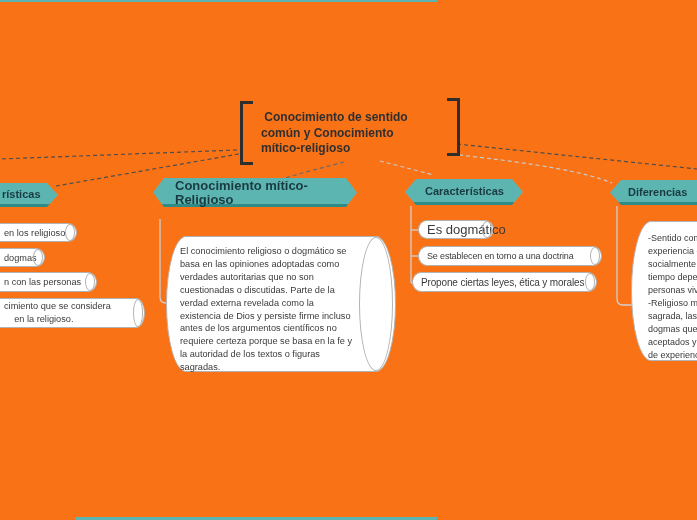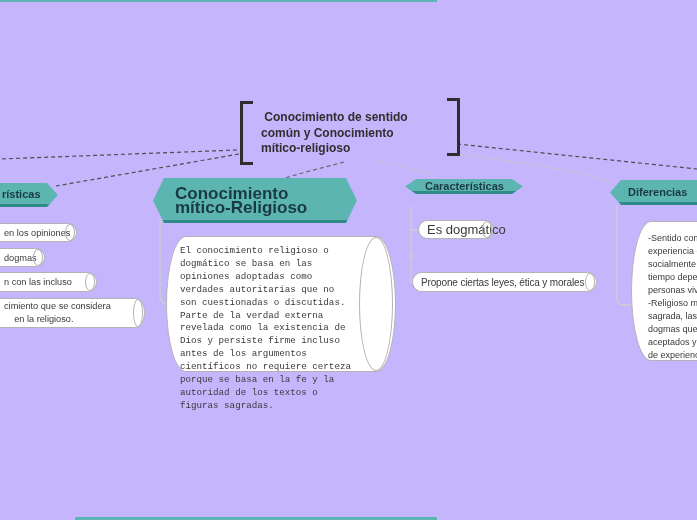--- a/index.html
+++ b/index.html
@@ -1,21 +1,21 @@
 <!DOCTYPE html>
 <html><head>
 <meta charset="utf-8">
 <style>
   html,body{margin:0;padding:0;}
   body{
     width:697px;height:520px;overflow:hidden;
     background:#fbfbfb;
     font-family:"Liberation Sans", sans-serif;
   }
-  #canvas{position:relative;width:697px;height:520px;overflow:hidden;background:#c4b5fd;}
+  #canvas{position:relative;width:697px;height:520px;overflow:hidden;background:#f97316;}
   svg.lines{position:absolute;left:0;top:0;z-index:1;}
 
   
   .hex{
     position:absolute;z-index:3;
     display:flex;align-items:center;
     box-sizing:border-box;
     background:linear-gradient(to bottom,#5cb5b0 calc(100% - 3px),#2f8b85 calc(100% - 3px));
     clip-path:polygon(11px 0,calc(100% - 11px) 0,100% 50%,calc(100% - 11px) 100%,11px 100%,0 50%);
     color:#1a3a43;font-weight:bold;font-size:11px;line-height:13.5px;
@@ -81,45 +81,48 @@
     <div class="bracket bracket-right" style="left:447px;top:98px;width:13px;height:58px;"></div>
     <div class="central-title" style="left:261px;top:110px;"> Conocimiento de sentido
 común y Conocimiento
 mítico-religioso</div>
   </div>
 
   <div class="hex" style="left:-62px;top:183px;width:120px;height:24px;padding-left:64px;">
     <span class="hex-label">rísticas</span>
   </div>
   <div class="cyl cyl-sm" style="left:-70px;top:223px;width:147px;height:19px;padding-left:73px;">
-    <span class="nowrap">en los opiniones</span>
+    <span class="nowrap">en los religioso</span>
   </div>
   <div class="cyl cyl-sm" style="left:-70px;top:248px;width:115px;height:19px;padding-left:73px;">
     <span class="nowrap">dogmas</span>
   </div>
   <div class="cyl cyl-sm" style="left:-70px;top:272px;width:167px;height:20px;padding-left:73px;">
-    <span class="nowrap">n con las incluso</span>
+    <span class="nowrap">n con las personas</span>
   </div>
   <div class="cyl cyl-sm" style="left:-70px;top:298px;width:215px;height:30px;padding-left:73px;line-height:13px;">
     <span class="pre">cimiento que se considera
     en la religioso.</span>
   </div>
 
-  <div class="hex" style="left:153px;top:178px;width:204px;height:45px;padding-left:22px;font-size:17px;line-height:14px;">
+  <div class="hex" style="left:153px;top:178px;width:204px;height:29px;padding-left:22px;font-size:13px;line-height:14px;">
     <span style="white-space:normal;width:160px;">Conocimiento mítico-Religioso</span>
   </div>
-  <div class="cyl cyl-lg" style="left:166px;top:236px;width:230px;height:136px;padding:8px 42px 6px 13px;font-family:Liberation Mono, monospace;">
+  <div class="cyl cyl-lg" style="left:166px;top:236px;width:230px;height:136px;padding:8px 42px 6px 13px;">
     <span>El conocimiento religioso o dogmático se basa en las opiniones adoptadas como verdades autoritarias que no son cuestionadas o discutidas. Parte de la verdad externa revelada como la existencia de Dios y persiste firme incluso antes de los argumentos científicos no requiere certeza porque se basa en la fe y la autoridad de los textos o figuras sagradas.</span>
   </div>
 
-  <div class="hex" style="left:405px;top:179px;width:118px;height:15px;padding-left:20px;">
+  <div class="hex" style="left:405px;top:179px;width:118px;height:26px;padding-left:20px;">
     <span class="hex-label">Características</span>
   </div>
   <div class="cyl cyl-sm" style="left:418px;top:220px;width:76px;height:19px;padding-left:8px;font-size:13px;">
     <span class="nowrap">Es dogmático</span>
+  </div>
+  <div class="cyl cyl-sm" style="left:418px;top:246px;width:184px;height:20px;padding-left:8px;font-size:9px;letter-spacing:-0.15px;">
+    <span class="nowrap">Se establecen en torno a una doctrina</span>
   </div>
   <div class="cyl cyl-sm" style="left:412px;top:272px;width:185px;height:20px;padding-left:8px;font-size:10px;letter-spacing:-0.15px;">
     <span class="nowrap">Propone ciertas leyes, ética y morales</span>
   </div>
 
   <div class="hex" style="left:610px;top:180px;width:120px;height:25px;padding-left:18px;">
     <span class="hex-label">Diferencias</span>
   </div>
   <div class="cyl cyl-lg" style="left:631px;top:221px;width:180px;height:140px;padding:10px 0 0 16px;font-size:9px;line-height:13px;">
     <span class="pre">-Sentido comú

